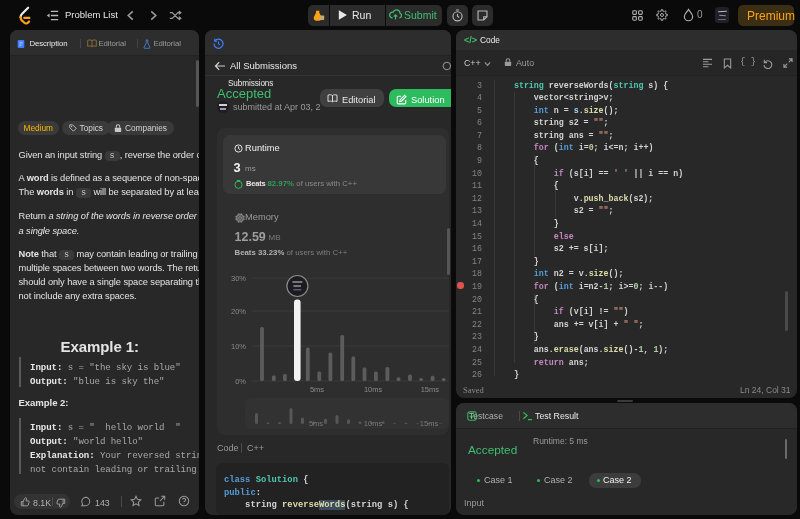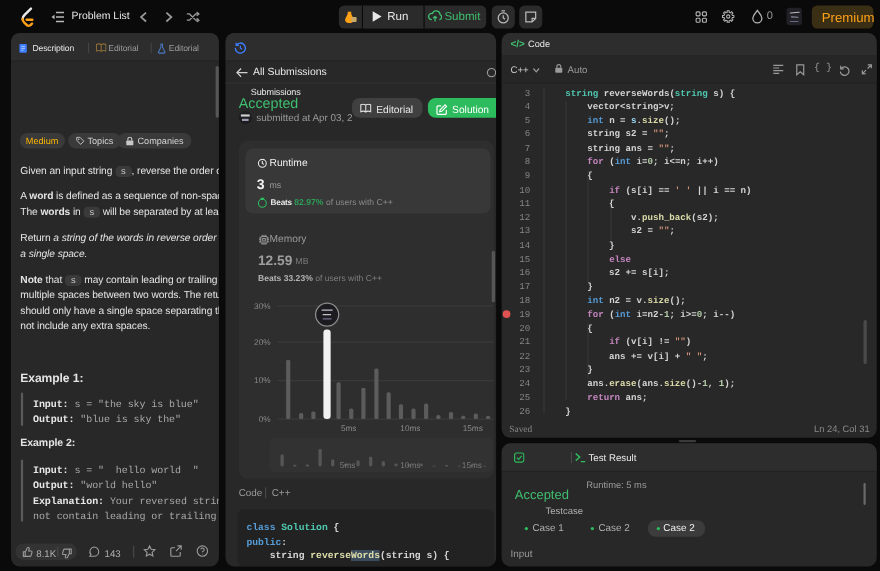--- a/index.html
+++ b/index.html
@@ -139,21 +139,21 @@
   <div class="dl" style="top:119.5px;">Given an input string <span class="chip">s</span>, reverse the order of the words.</div>
   <div class="dl" style="top:142.5px;">A <b>word</b> is defined as a sequence of non-space chara</div>
   <div class="dl" style="top:156.8px;">The <b>words</b> in <span class="chip">s</span> will be separated by at least one spa</div>
   <div class="dl" style="top:180.5px;">Return <i>a string of the words in reverse order concat</i></div>
   <div class="dl" style="top:195.5px;"><i>a single space.</i></div>
   <div class="dl" style="top:218.9px;"><b>Note</b> that <span class="chip">s</span> may contain leading or trailing space</div>
   <div class="dl" style="top:232.5px;">multiple spaces between two words. The returned</div>
   <div class="dl" style="top:246.5px;">should only have a single space separating the wor</div>
   <div class="dl" style="top:260.5px;">not include any extra spaces.</div>
 
-  <div class="dl" style="top:308px;font-size:11px;"><b>Example 1:</b></div>
+  <div class="dl" style="top:308px;font-size:15px;margin-left:42px;"><b>Example 1:</b></div>
   <div class="abs" style="left:9px;top:327px;width:2px;height:30px;background:#5a5a5a;"></div>
   <div class="dl mono" style="left:20px;top:331.5px;font-size:9.1px;color:#a8a8a8;"><b style="color:#e8e8e8;">Input:</b> s = "the sky is blue"</div>
   <div class="dl mono" style="left:20px;top:345.5px;font-size:9.1px;color:#a8a8a8;"><b style="color:#e8e8e8;">Output:</b> "blue is sky the"</div>
 
   <div class="dl" style="top:367px;font-size:9.6px;"><b>Example 2:</b></div>
   <div class="abs" style="left:9px;top:388px;width:2px;height:56px;background:#5a5a5a;"></div>
   <div class="dl mono" style="left:20px;top:392px;font-size:9.1px;color:#a8a8a8;"><b style="color:#e8e8e8;">Input:</b> s = "&nbsp;&nbsp;hello world&nbsp;&nbsp;"</div>
   <div class="dl mono" style="left:20px;top:406px;font-size:9.1px;color:#a8a8a8;"><b style="color:#e8e8e8;">Output:</b> "world hello"</div>
   <div class="dl mono" style="left:20px;top:420px;font-size:9.1px;color:#a8a8a8;"><b style="color:#e8e8e8;">Explanation:</b> Your reversed string sho</div>
   <div class="dl mono" style="left:20px;top:434px;font-size:9.1px;color:#a8a8a8;">not contain leading or trailing spaces.</div>
@@ -388,21 +388,21 @@
   <div class="abs nw" style="left:7px;top:355px;font-size:8.5px;color:#8a8a8a;font-family:Liberation Serif, serif;">Saved</div>
   <div class="abs nw" style="left:284px;top:355px;font-size:8.5px;color:#8a8a8a;">Ln 24, Col 31</div>
 </div>
 
 <div class="panel" id="botp" style="left:456px;top:403px;width:341px;height:112px;">
   <div class="abs" style="left:0;top:0;width:341px;height:26px;background:#2d2d2d;border-bottom:1px solid #222;"></div>
   <svg class="abs" style="left:11px;top:8px;" width="10" height="10" viewBox="0 0 12 12" fill="none" stroke="#2cbb5d" stroke-width="1.3">
         <rect x="1" y="1" width="10" height="10" rx="2"></rect>
         <path d="M3.5 6 L5.4 7.9 L8.7 4.2"></path>
       </svg>
-  <div class="abs nw" style="left:40px;top:8px;font-size:8.6px;color:#b0b0b0;margin-top:48px;">Testcase</div>
+  <div class="abs nw" style="left:13px;top:8px;font-size:8.6px;color:#b0b0b0;">Testcase</div>
   <div class="abs" style="left:62.5px;top:8px;width:1px;height:10px;background:#4a4a4a;"></div>
   <svg class="abs" style="left:66px;top:8px;" width="11" height="10" viewBox="0 0 12 11" fill="none" stroke="#2cbb5d" stroke-width="1.4">
         <path d="M1.5 1.5 L5.5 5 L1.5 8.5"></path>
         <path d="M6.5 9.5 h4.5"></path>
       </svg>
   <div class="abs nw" style="left:79px;top:8px;font-size:8.8px;color:#eaeaea;">Test Result</div>
 
   <div class="abs nw" style="left:12px;top:40px;font-size:11.8px;color:#3fbf6f;">Accepted</div>
   <div class="abs nw" style="left:77px;top:33px;font-size:8.5px;color:#9a9a9a;">Runtime: 5 ms</div>
 

